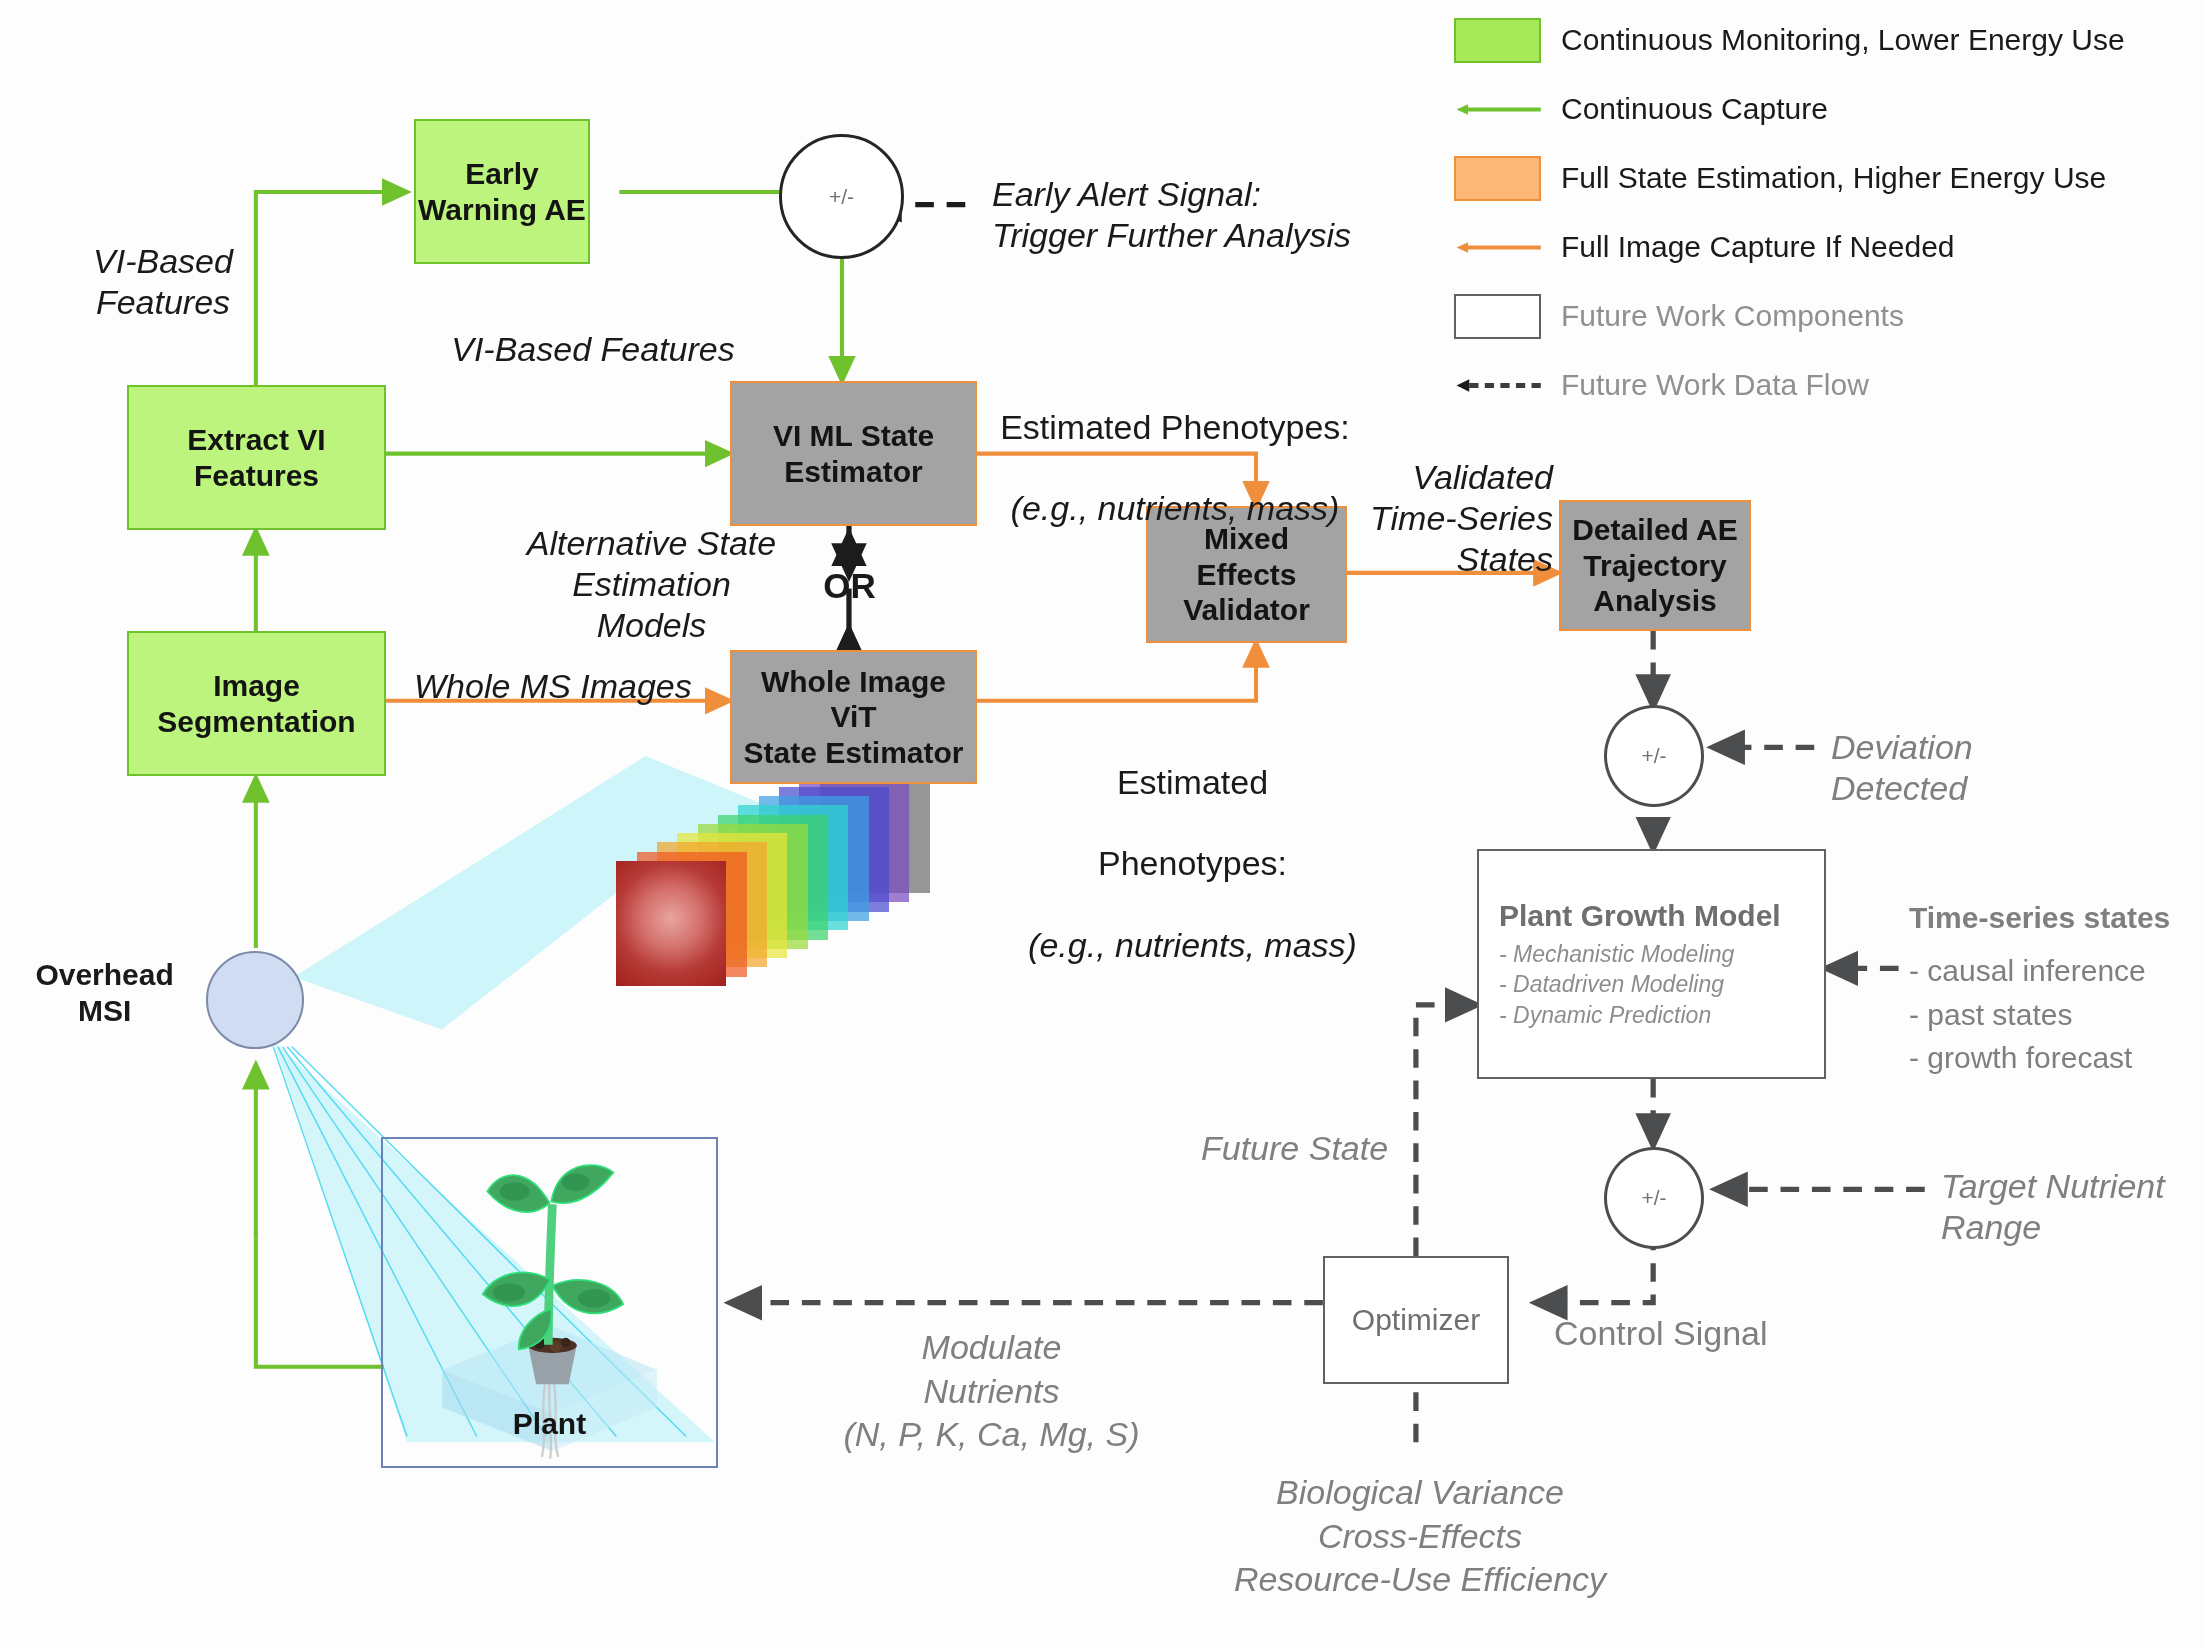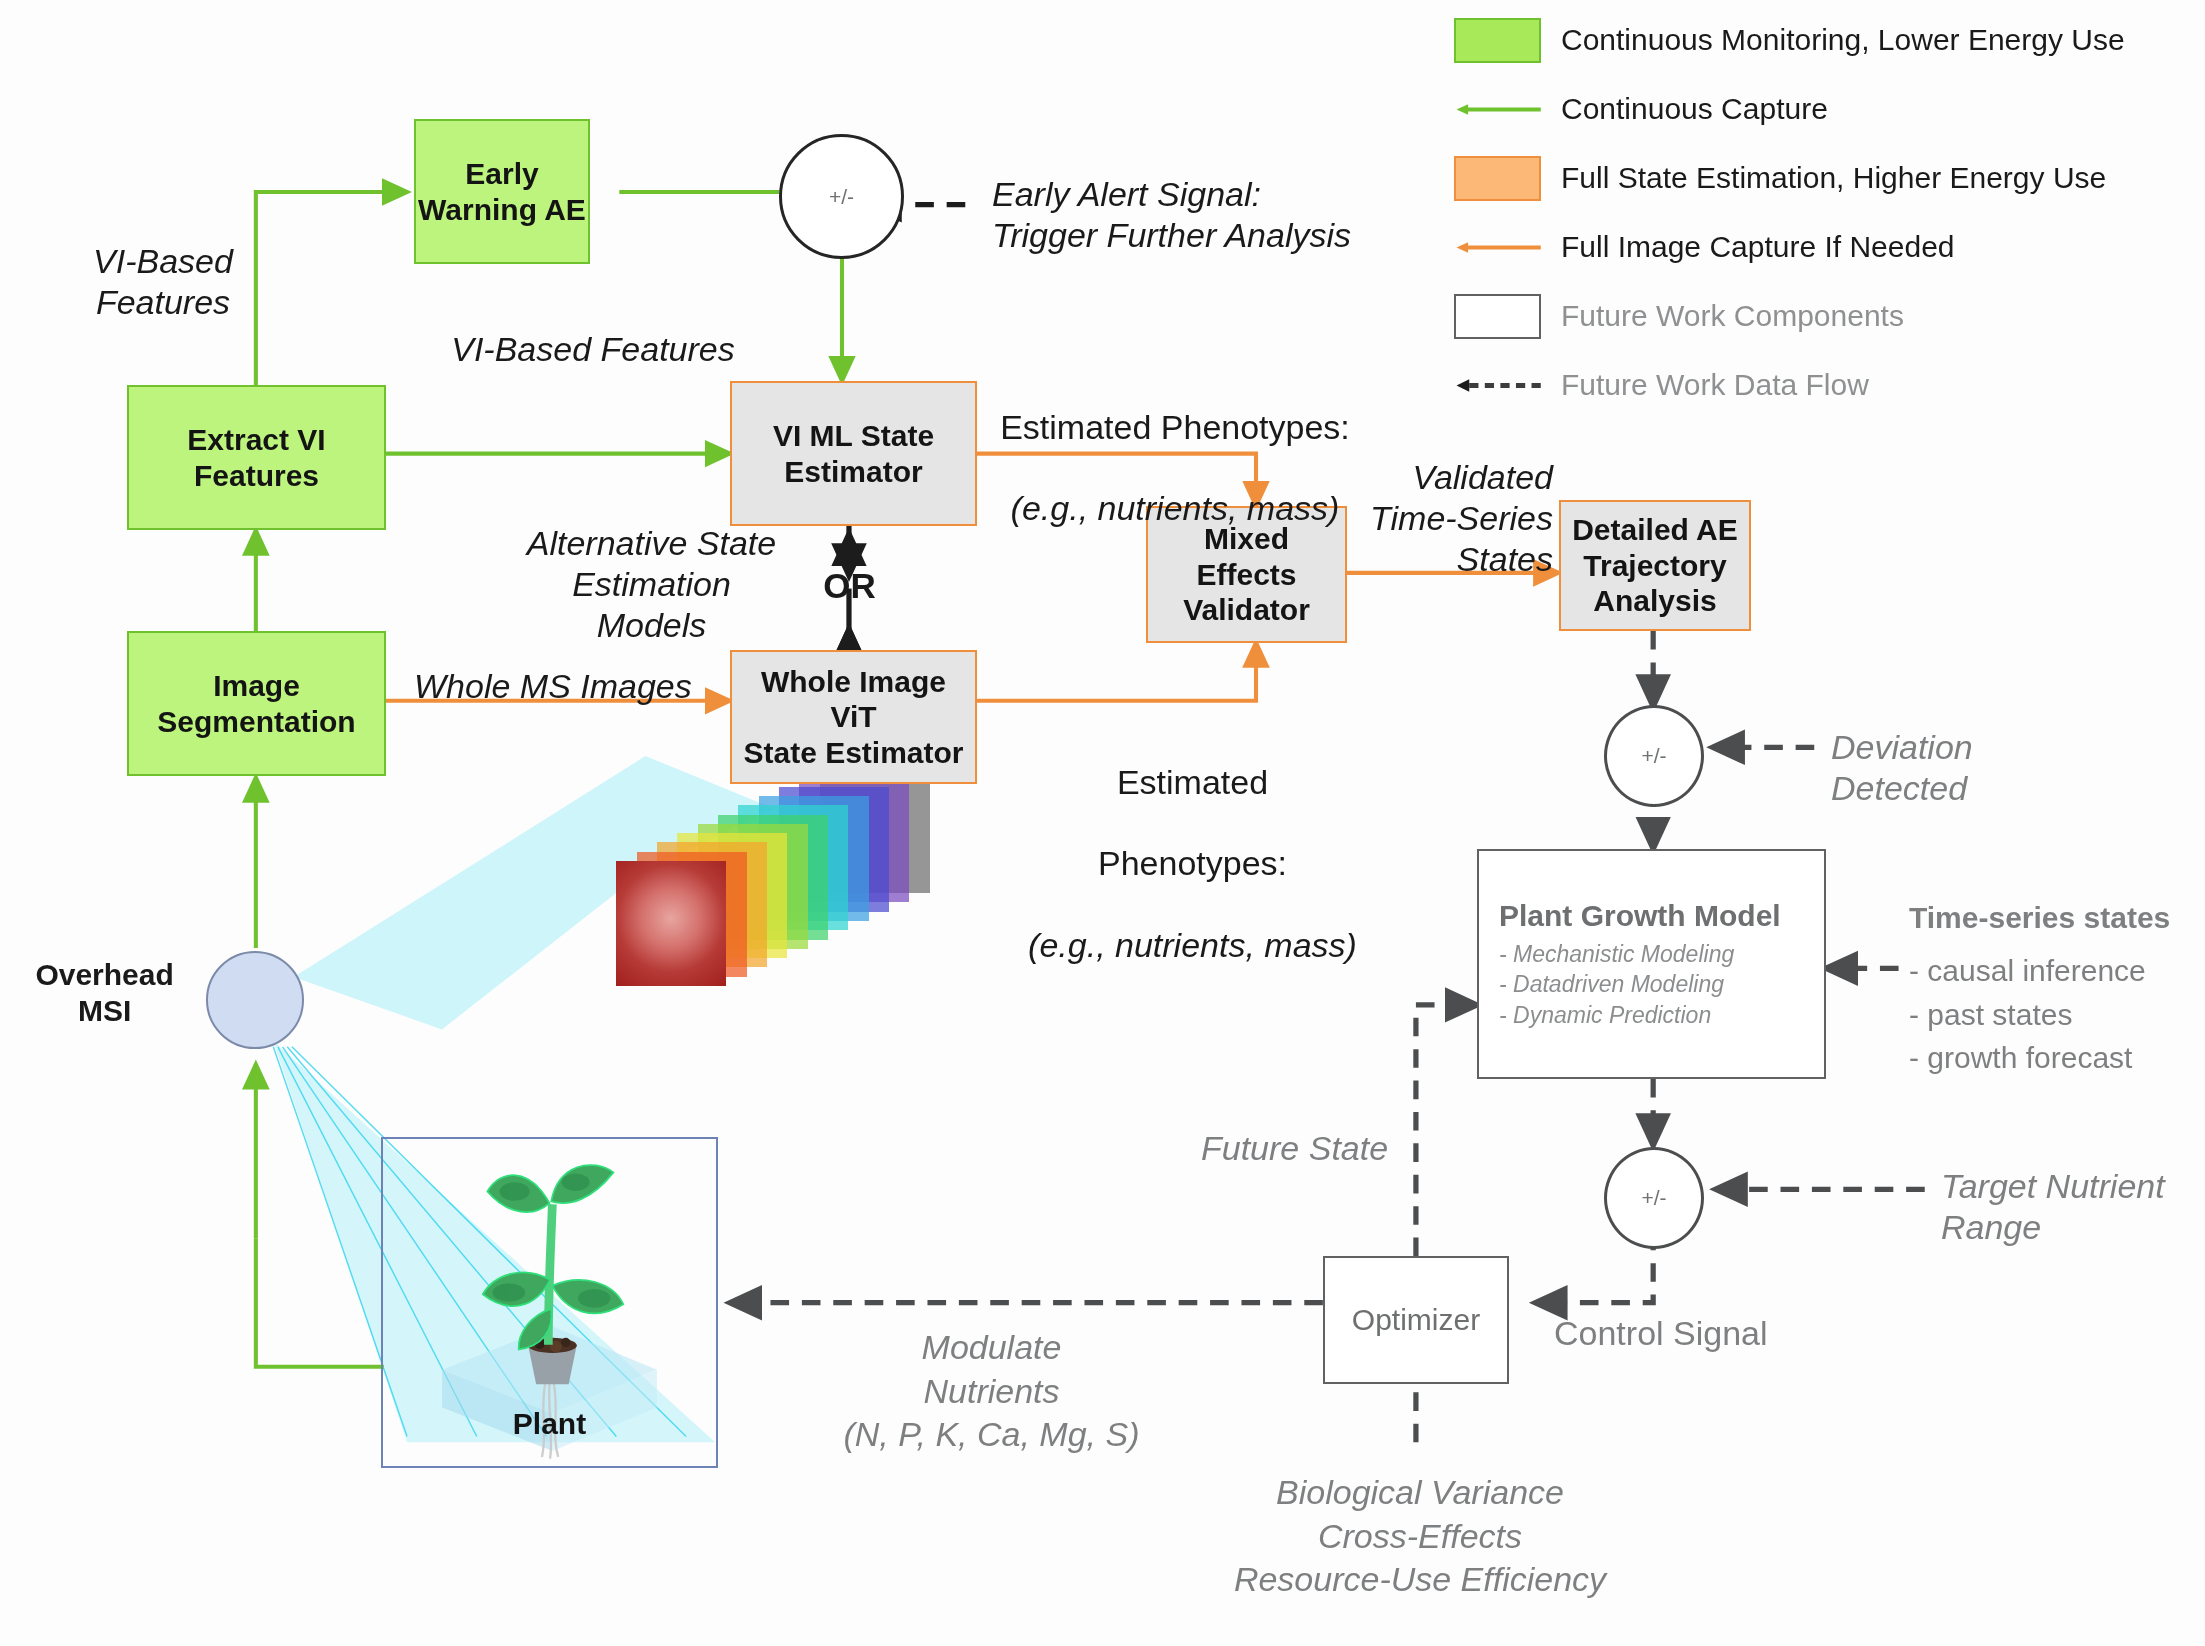--- a/index.html
+++ b/index.html
@@ -38,21 +38,21 @@
     color: #141414;
     line-height: 1.18;
     z-index: 5;
   }
   .green-node {
     background: #bdf47e;
     border: 2.9px solid #6fc22e;
     font-size: 30px;
   }
   .orange-node {
-    background: #e5e5e5;
+    background: #a3a3a3;
     border: 2.9px solid #ef8f3c;
     font-size: 30px;
   }
   .future-node {
     background: #ffffff;
     border: 2.9px solid #5f6162;
     font-size: 30px;
     color: #6d6f70;
     font-weight: normal;
   }

